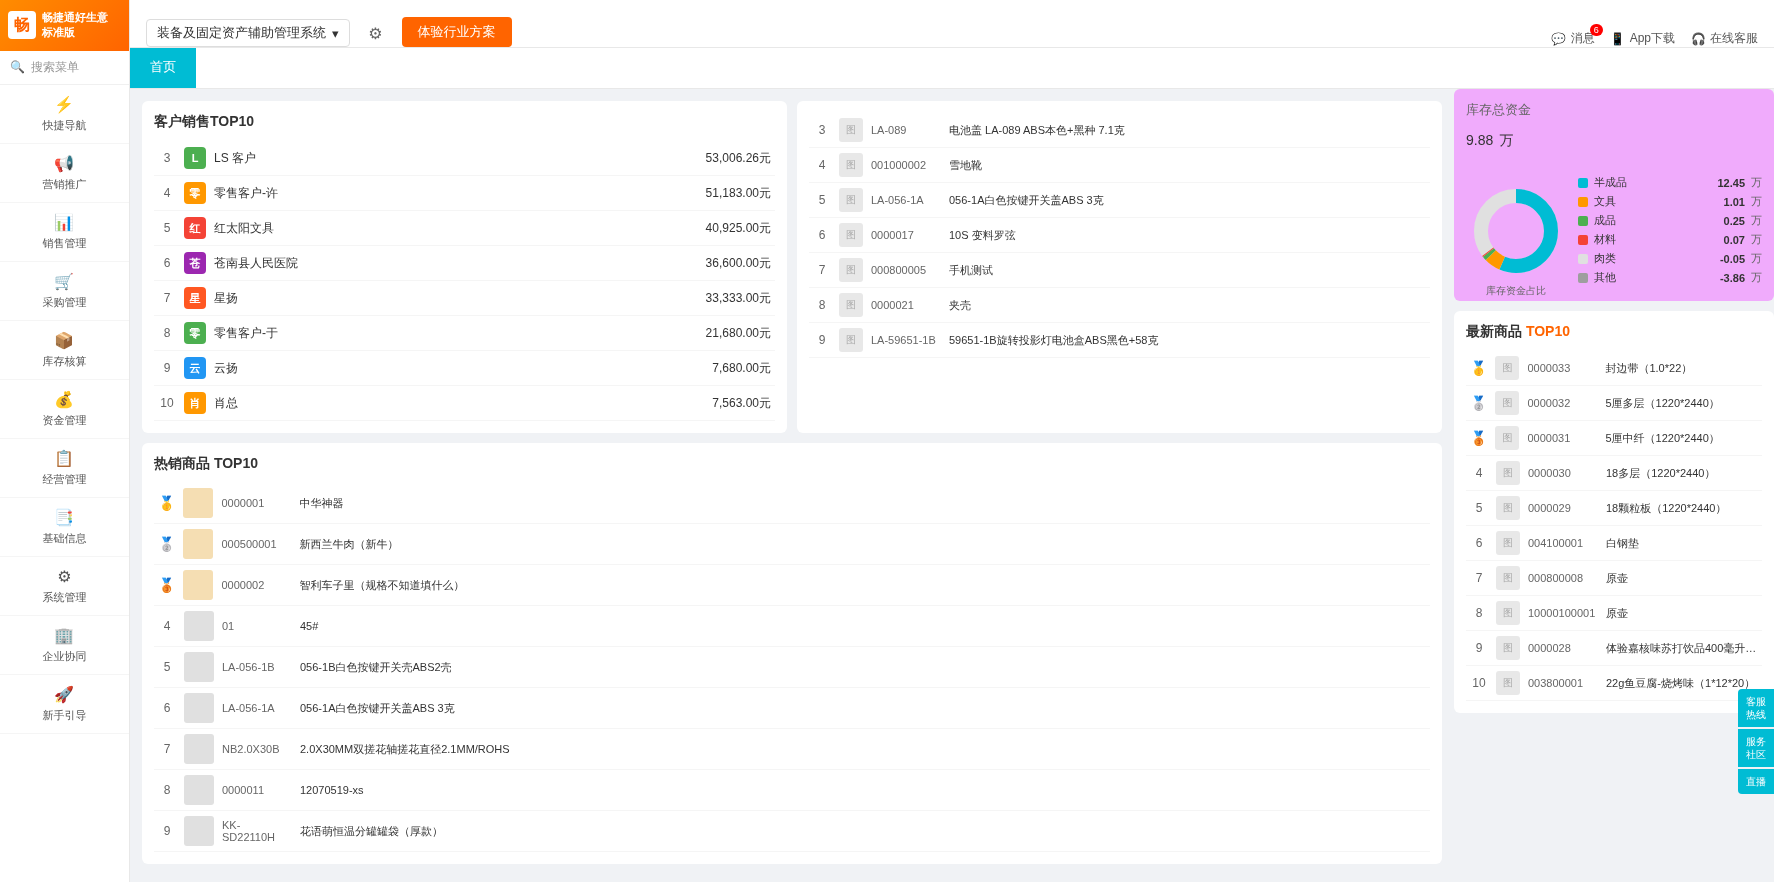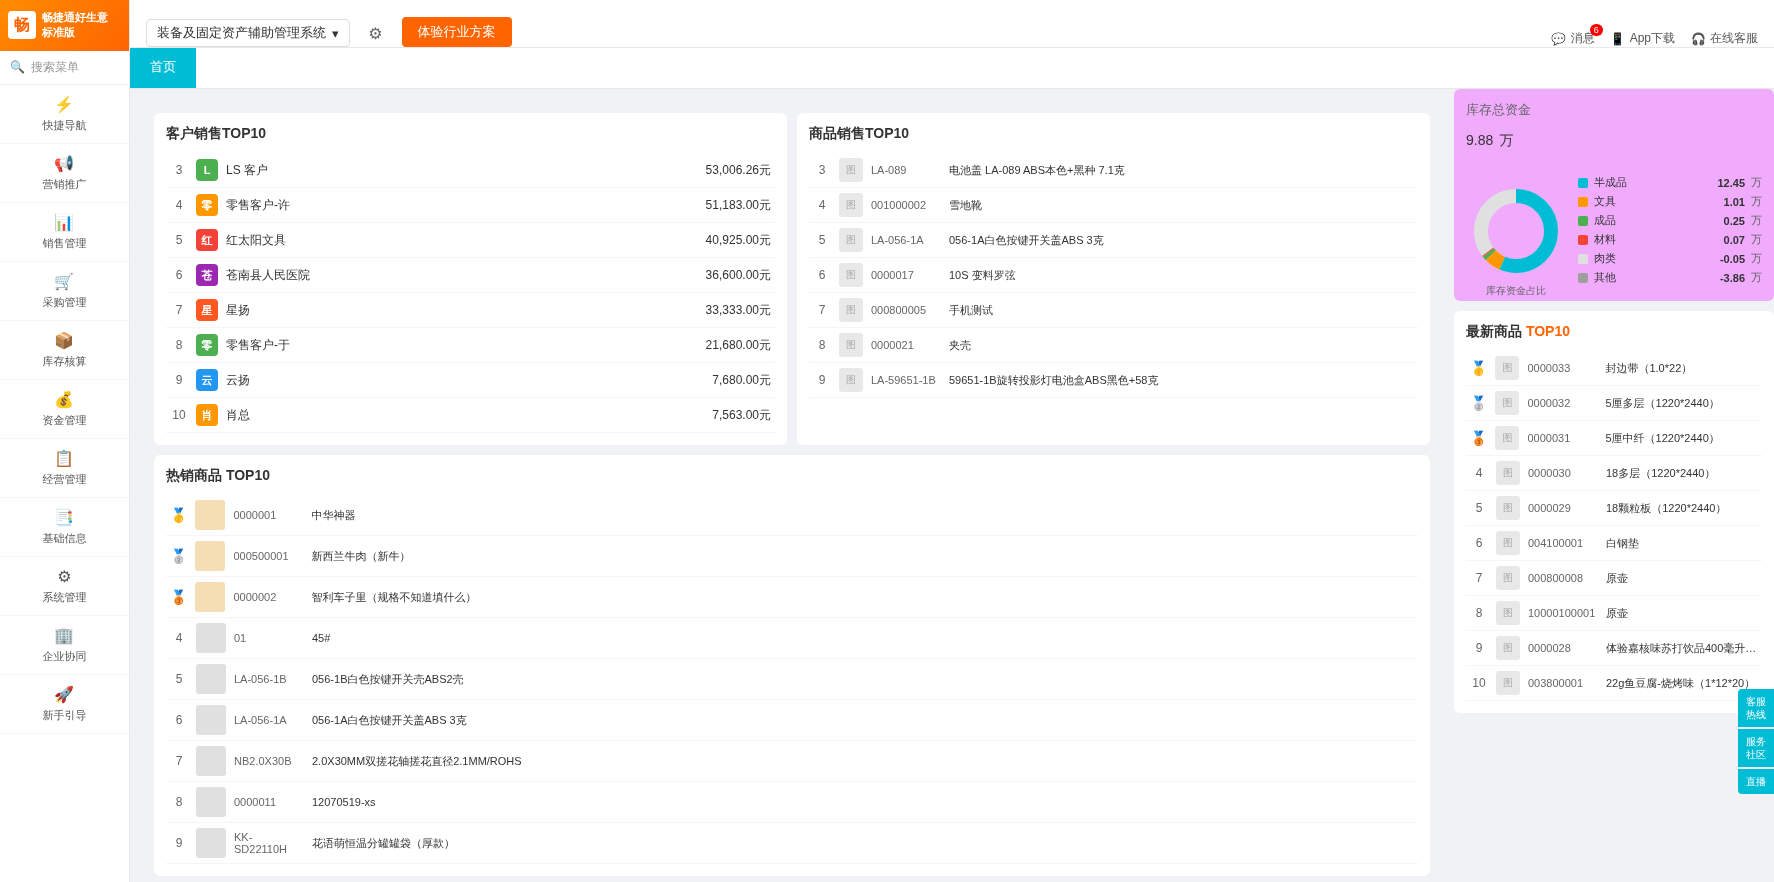--- a/index.html
+++ b/index.html
@@ -156,21 +156,21 @@
       flex: 1;
       display: flex;
       overflow: hidden;
       background: #f0f2f5;
     }
 
     
     .content-scroll {
       flex: 1;
       overflow-y: auto;
-      padding: 24px;
+      padding: 12px;
       display: flex;
       flex-direction: column;
       gap: 10px;
     }
 
     .card {
       background: #fff;
       border-radius: 6px;
       padding: 12px;
       overflow: hidden;
@@ -526,21 +526,20 @@
           </div>
           <div class="ranking-row">
             <div class="rank-num">10</div>
             <div class="rank-badge" style="background:#ff9800;">肖</div>
             <div class="rank-name">肖总</div>
             <div class="rank-amount">7,563.00元</div>
           </div>
         </div>
 
         <div class="card" style="flex:1;">
-          <div class="card-title">商品销售TOP10</div>
           <div class="product-list-scroll">
             <div class="product-row">
               <div class="rank-num">3</div>
               <div class="product-img">图</div>
               <div class="product-code">LA-089</div>
               <div class="product-name">电池盖 LA-089 ABS本色+黑种 7.1克</div>
             </div>
             <div class="product-row">
               <div class="rank-num">4</div>
               <div class="product-img">图</div>

